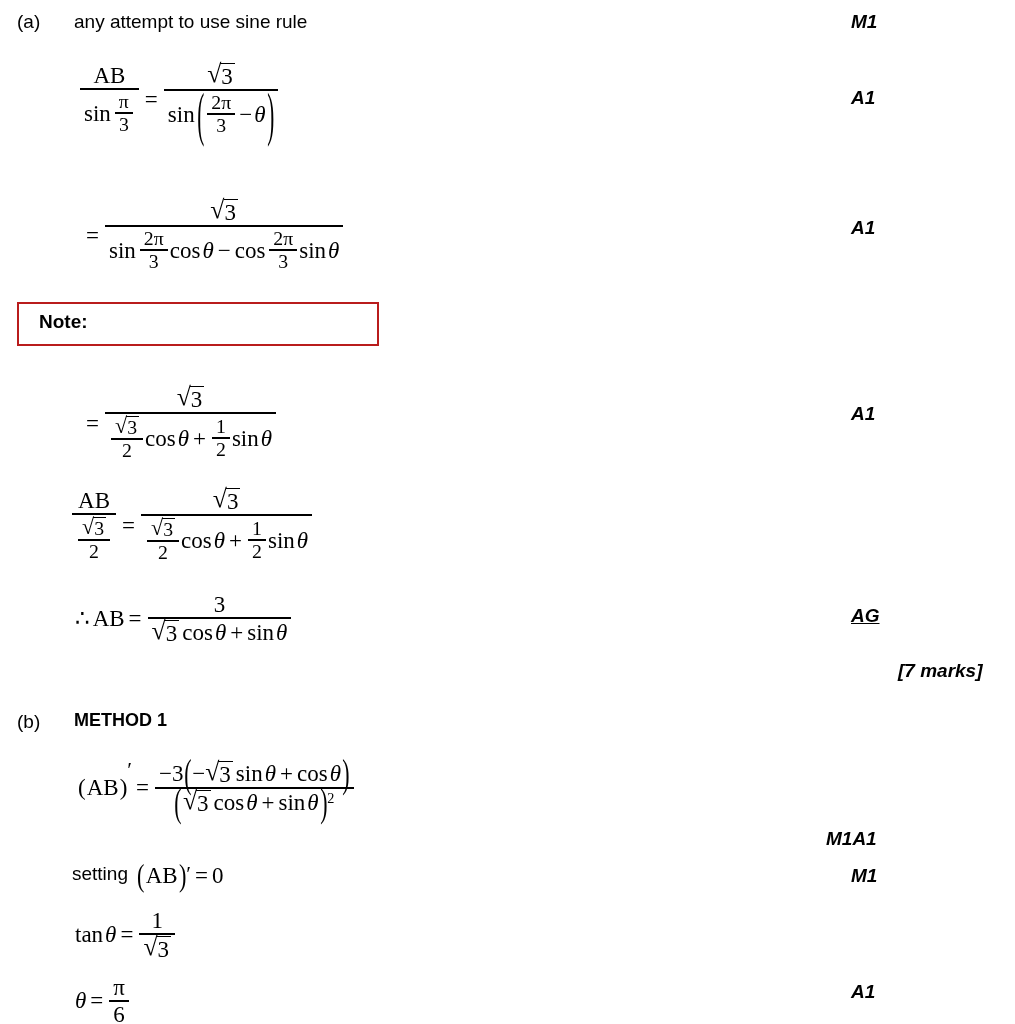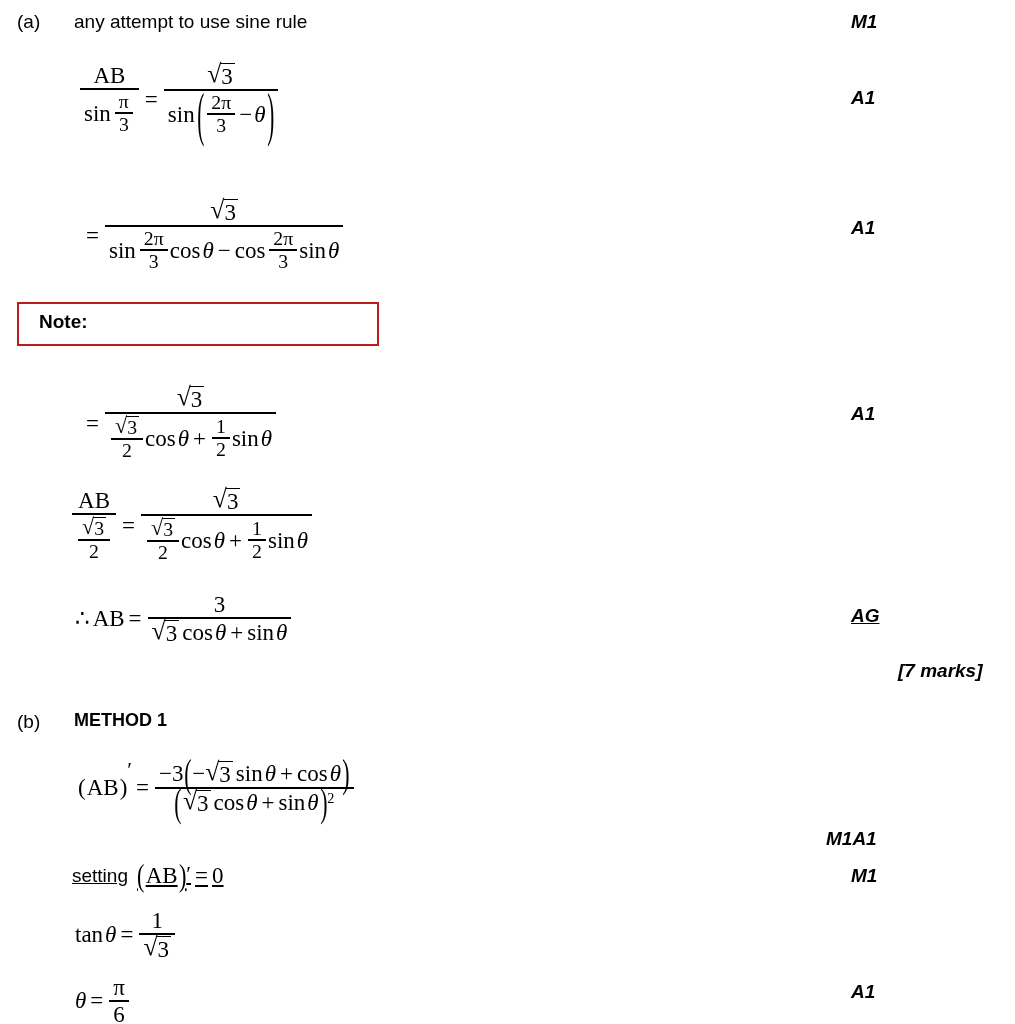--- a/index.html
+++ b/index.html
@@ -483,21 +483,21 @@
           </span>
           <span class="pg">)</span>
         </span>
         <span class="sup">2</span>
       </span>
     </span>
   </div>
 
   <div class="abs mark" style="left:826px; top:809px;margin-top:20px;">M1A1</div>
 
-  <div class="abs" style="left:72px; top:864px; display:flex; align-items:center;text-decoration:underline;">
+  <div class="abs" style="left:72px; top:864px; display:flex; ">
     <span class="prose">setting</span>
     <span class="math" style="margin-left:9px;">
       <span class="paren p-h12">
         <span class="pg">(</span>
         <span class="paren-body">
             <span class="up">AB</span>
           </span>
         <span class="pg">)</span>
       </span>
       <span class="prime">′</span>

